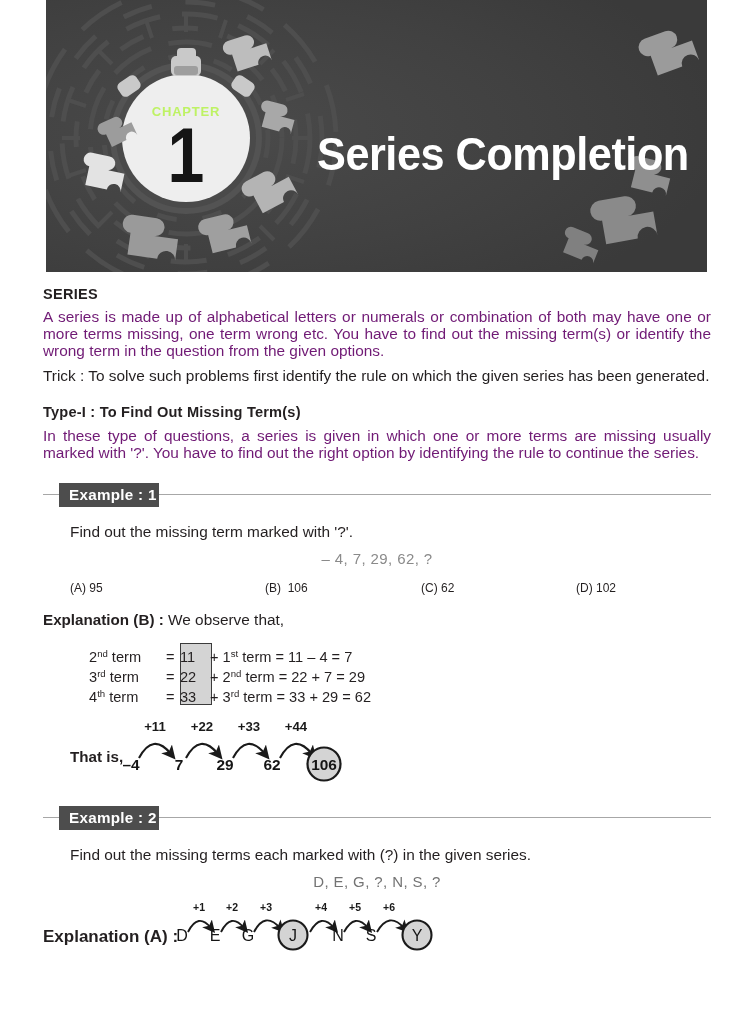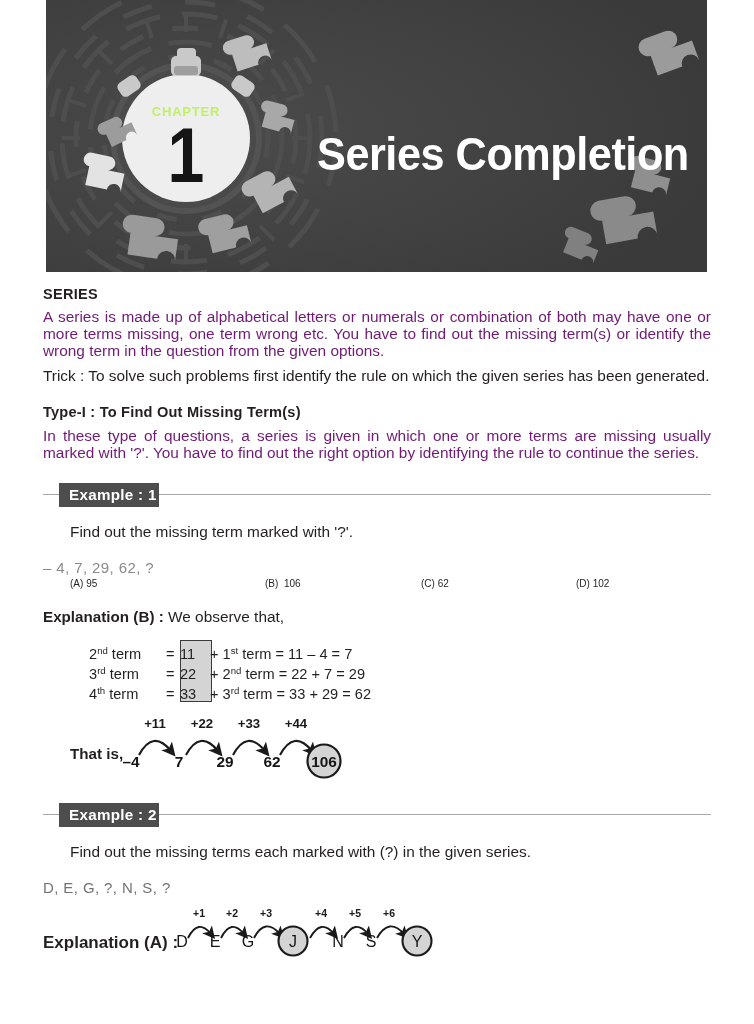--- a/index.html
+++ b/index.html
@@ -144,29 +144,29 @@
   }
 
   .ex-question {
     font-size: 15.4px;
     line-height: 22px;
     margin: 14px 0 0 27px;
   }
   .series-line {
     color: #8a8a8a;
     font-size: 15px;
-    text-align: left;
-    margin: 16px 0 0 0;
+    text-align: center;
+    margin: 7px 0 0 0;
     letter-spacing: 0.4px;
   }
   .options {
     position: relative;
     height: 24px;
-    margin-top: 2px;
-    font-size: 10px;
+    margin-top: 14px;
+    font-size: 12px;
     text-align: right;
   }
   .opt { position: absolute; top: 0; white-space: nowrap; }
   .opt-a { left: 27px; }
   .opt-b { left: 222px; }
   .opt-c { left: 378px; }
   .opt-d { left: 533px; }
 
   .expl-line {
     font-size: 15.4px;

